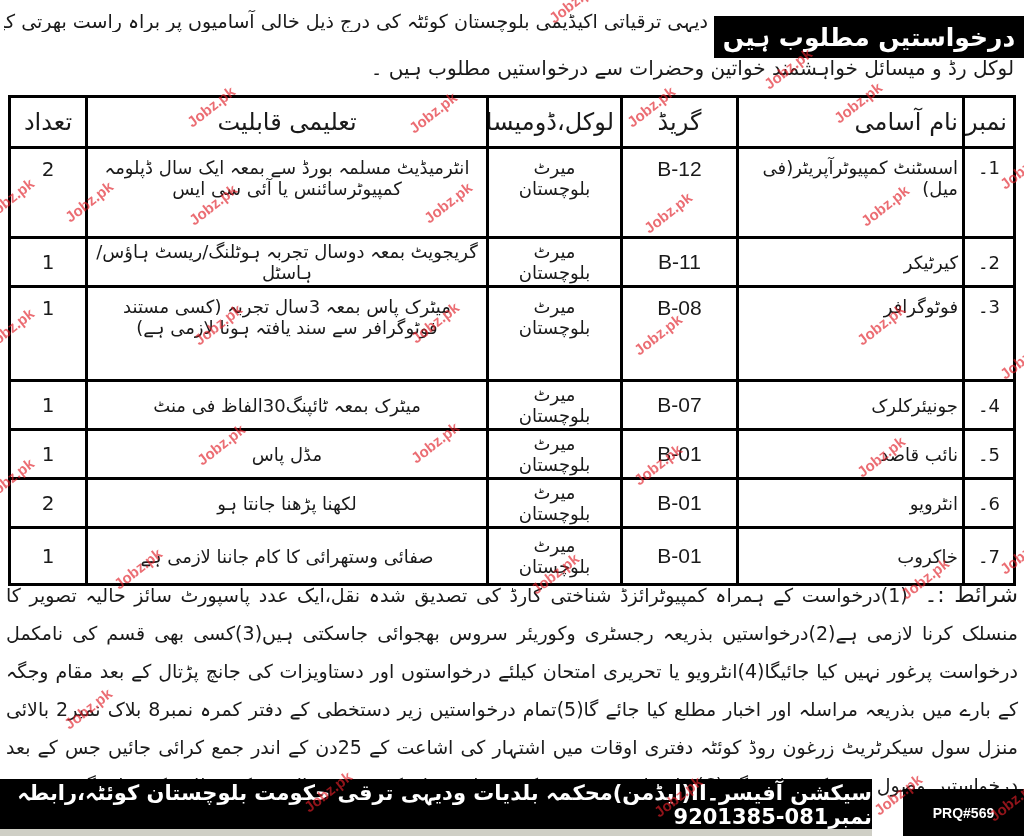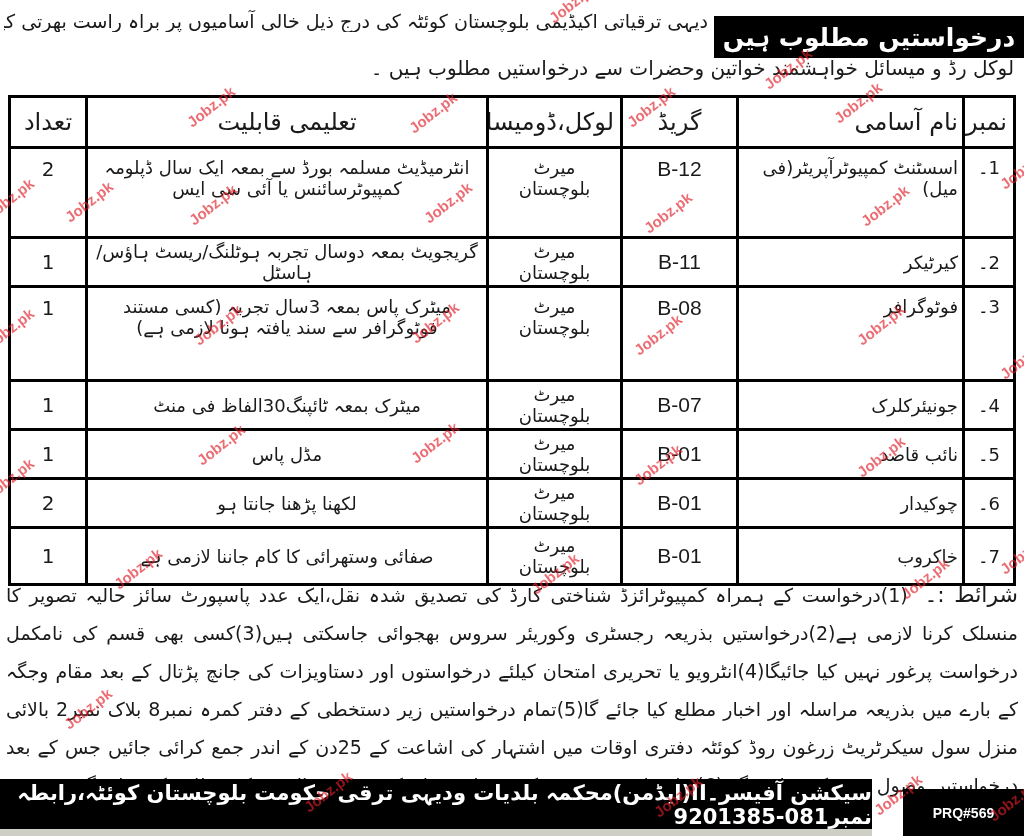--- a/index.html
+++ b/index.html
@@ -170,21 +170,21 @@
         <tr class="r4">
           <td class="c-number">5۔</td>
           <td class="c-post">نائب قاصد</td>
           <td class="c-grade">B-01</td>
           <td class="c-domicile">میرٹ بلوچستان</td>
           <td class="c-qual">مڈل پاس</td>
           <td class="c-count">1</td>
         </tr>
         <tr class="r5">
           <td class="c-number">6۔</td>
-          <td class="c-post">چوکیدار</td>
+          <td class="c-post">انٹرویو</td>
           <td class="c-grade">B-01</td>
           <td class="c-domicile">میرٹ بلوچستان</td>
           <td class="c-qual">لکھنا پڑھنا جانتا ہو</td>
           <td class="c-count">2</td>
         </tr>
         <tr class="r6">
           <td class="c-number">7۔</td>
           <td class="c-post">خاکروب</td>
           <td class="c-grade">B-01</td>
           <td class="c-domicile">میرٹ بلوچستان</td>

